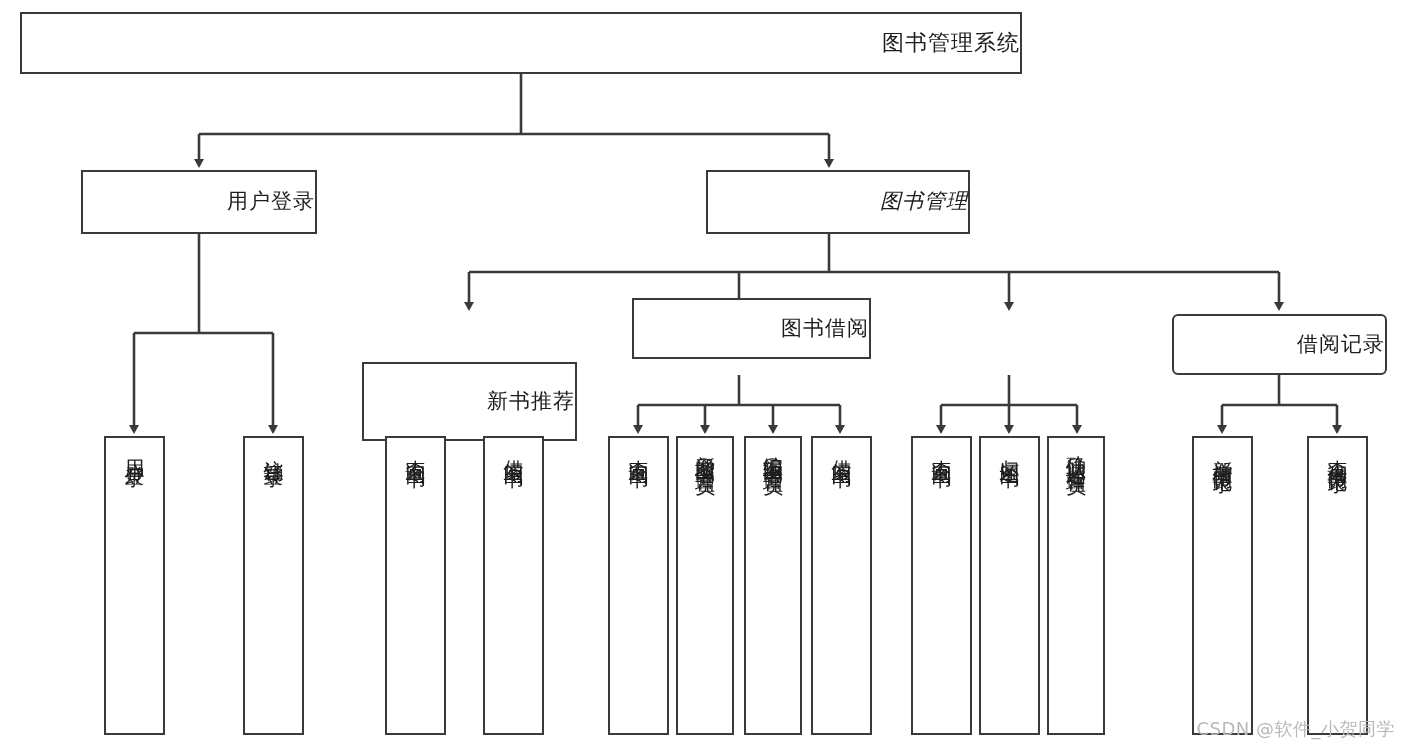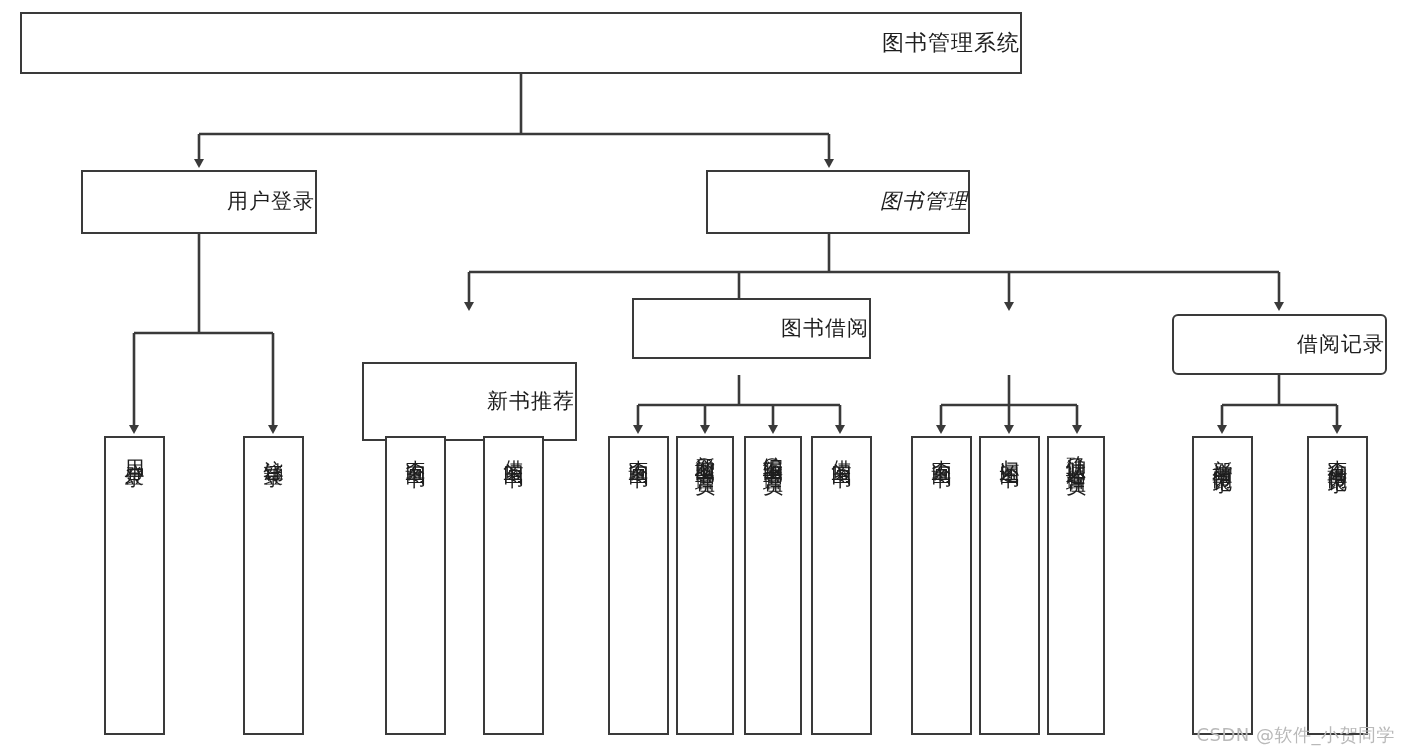--- a/index.html
+++ b/index.html
@@ -56,21 +56,21 @@
     line-height: 1.05;
     white-space: nowrap;
     display: block;
   }
   .node.leaf.tall-text {
     padding-top: 2px;
   }
   .watermark {
     position: absolute;
     right: 10px;
-    bottom: 0;
+    bottom: 6px;
     font-size: 18px;
     color: #b9b9b9;
     letter-spacing: 0.5px;
     white-space: nowrap;
     user-select: none;
   }
 </style>
 </head>
 <body>
 

